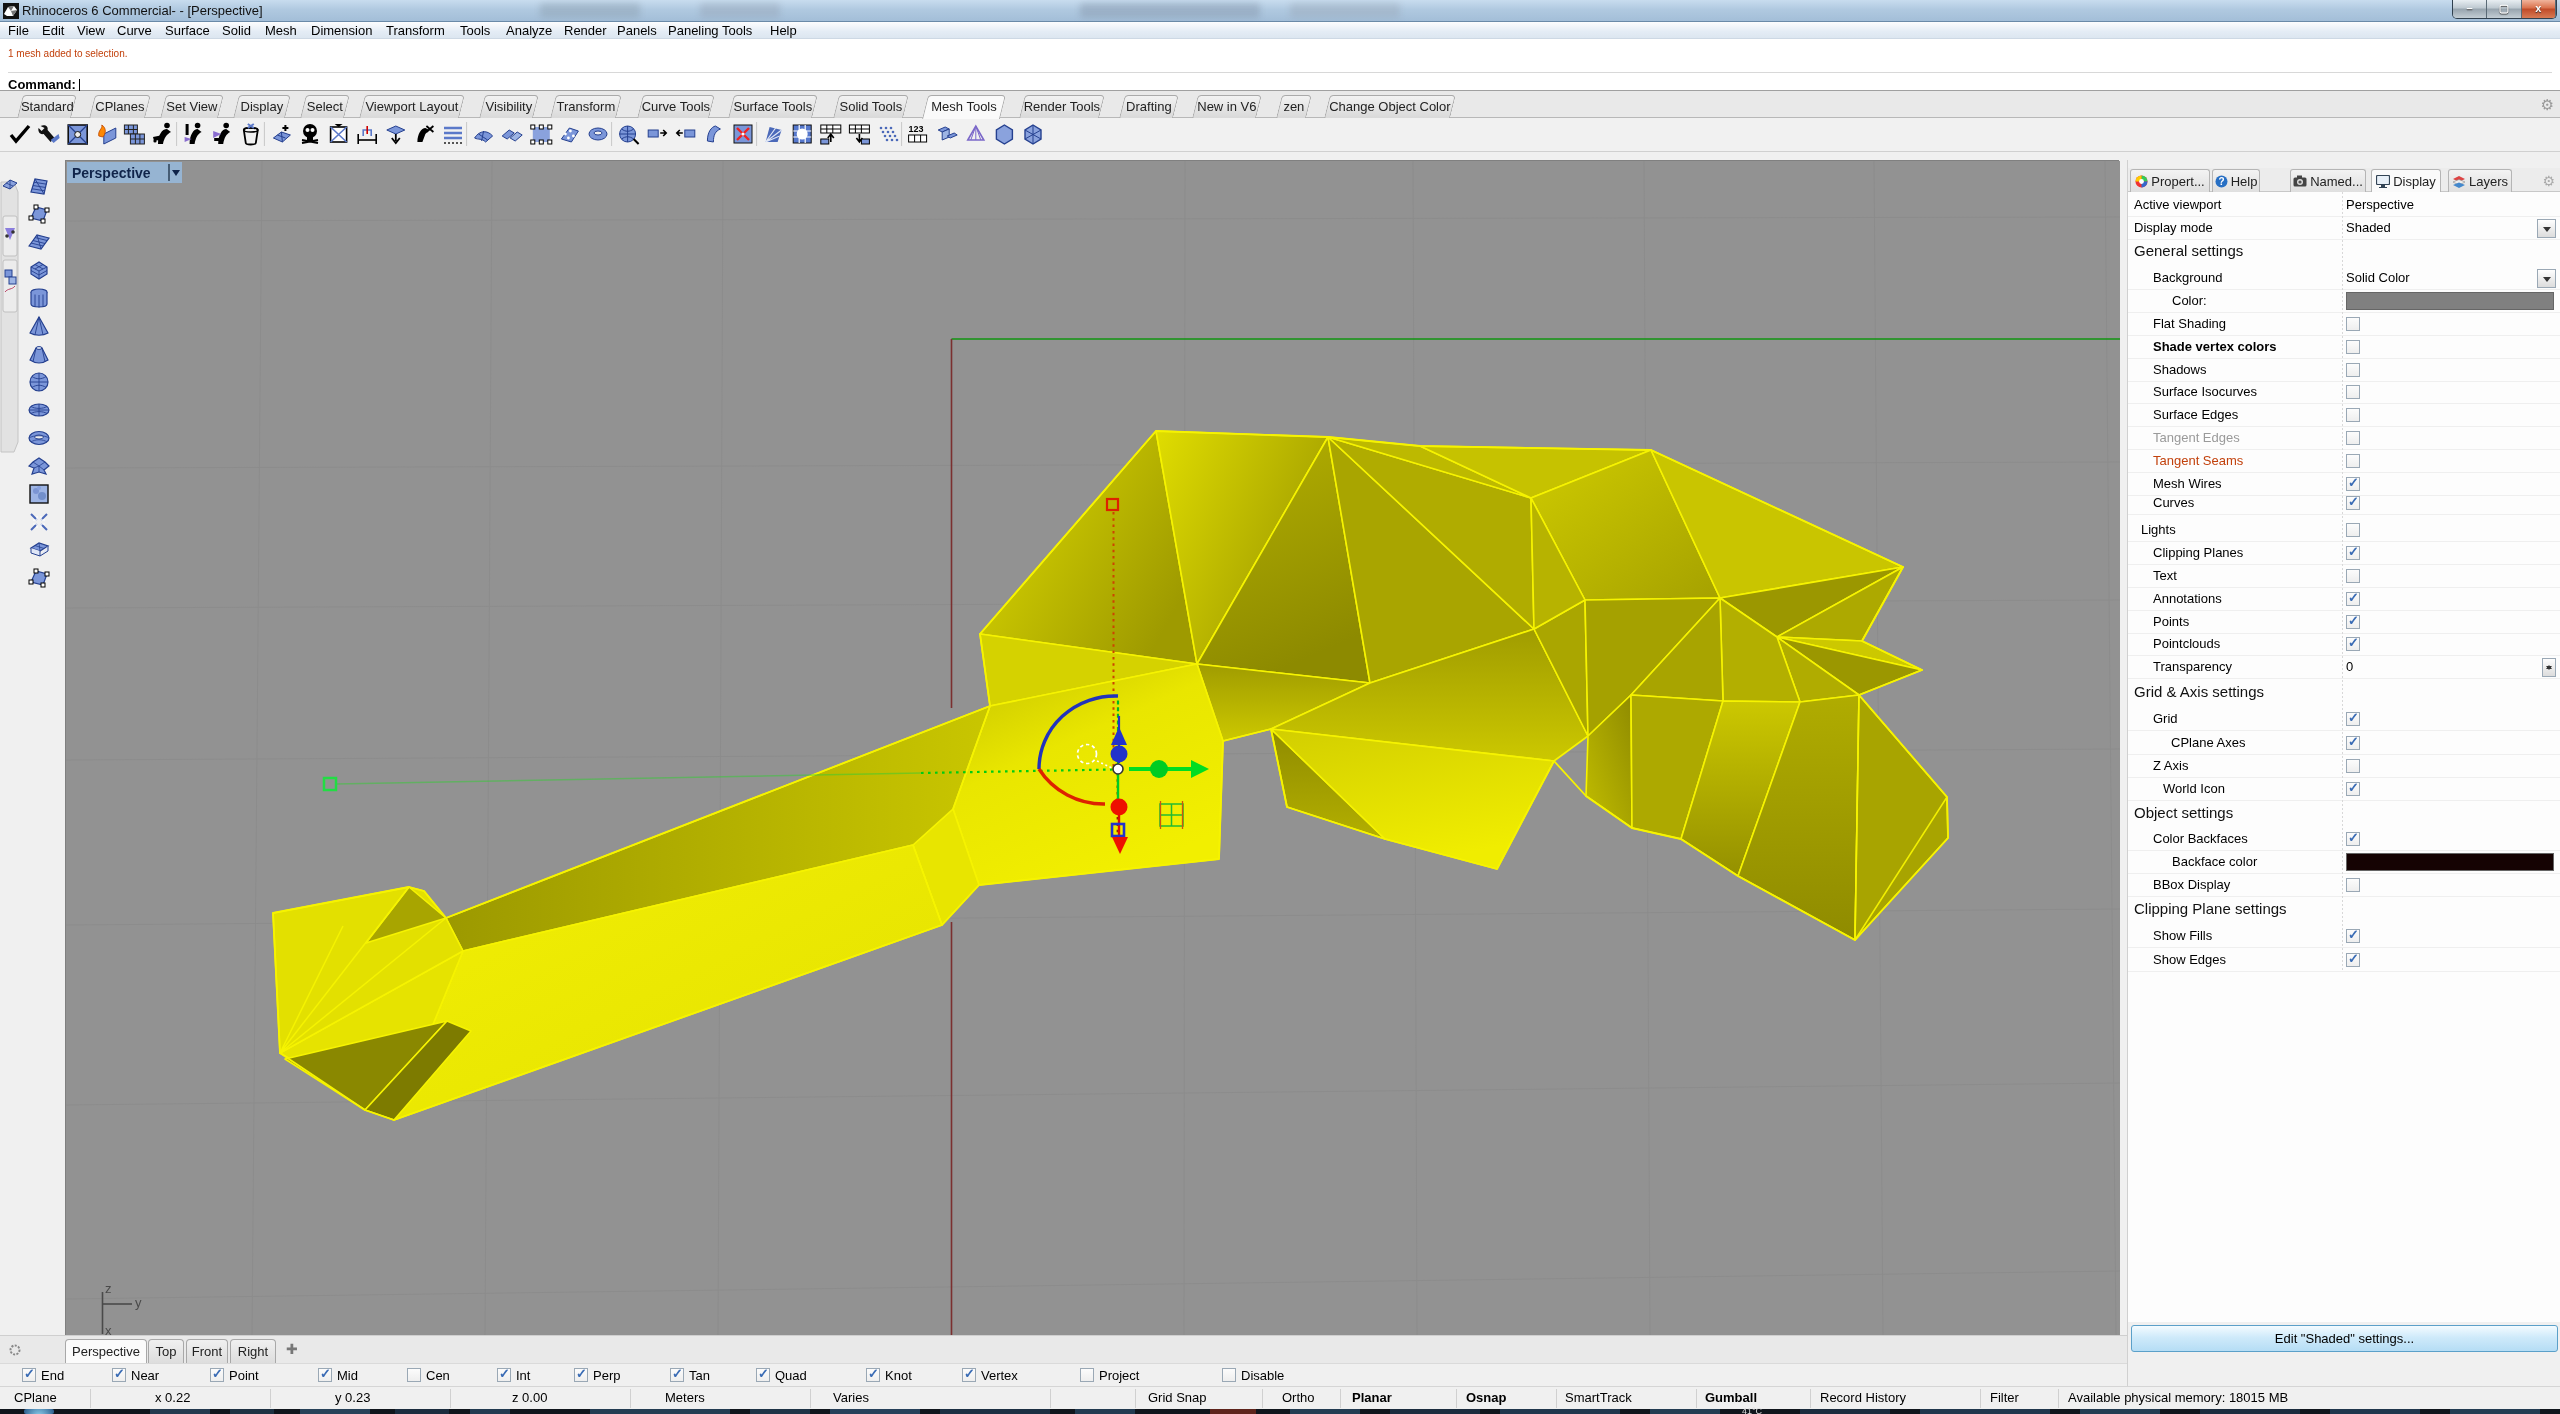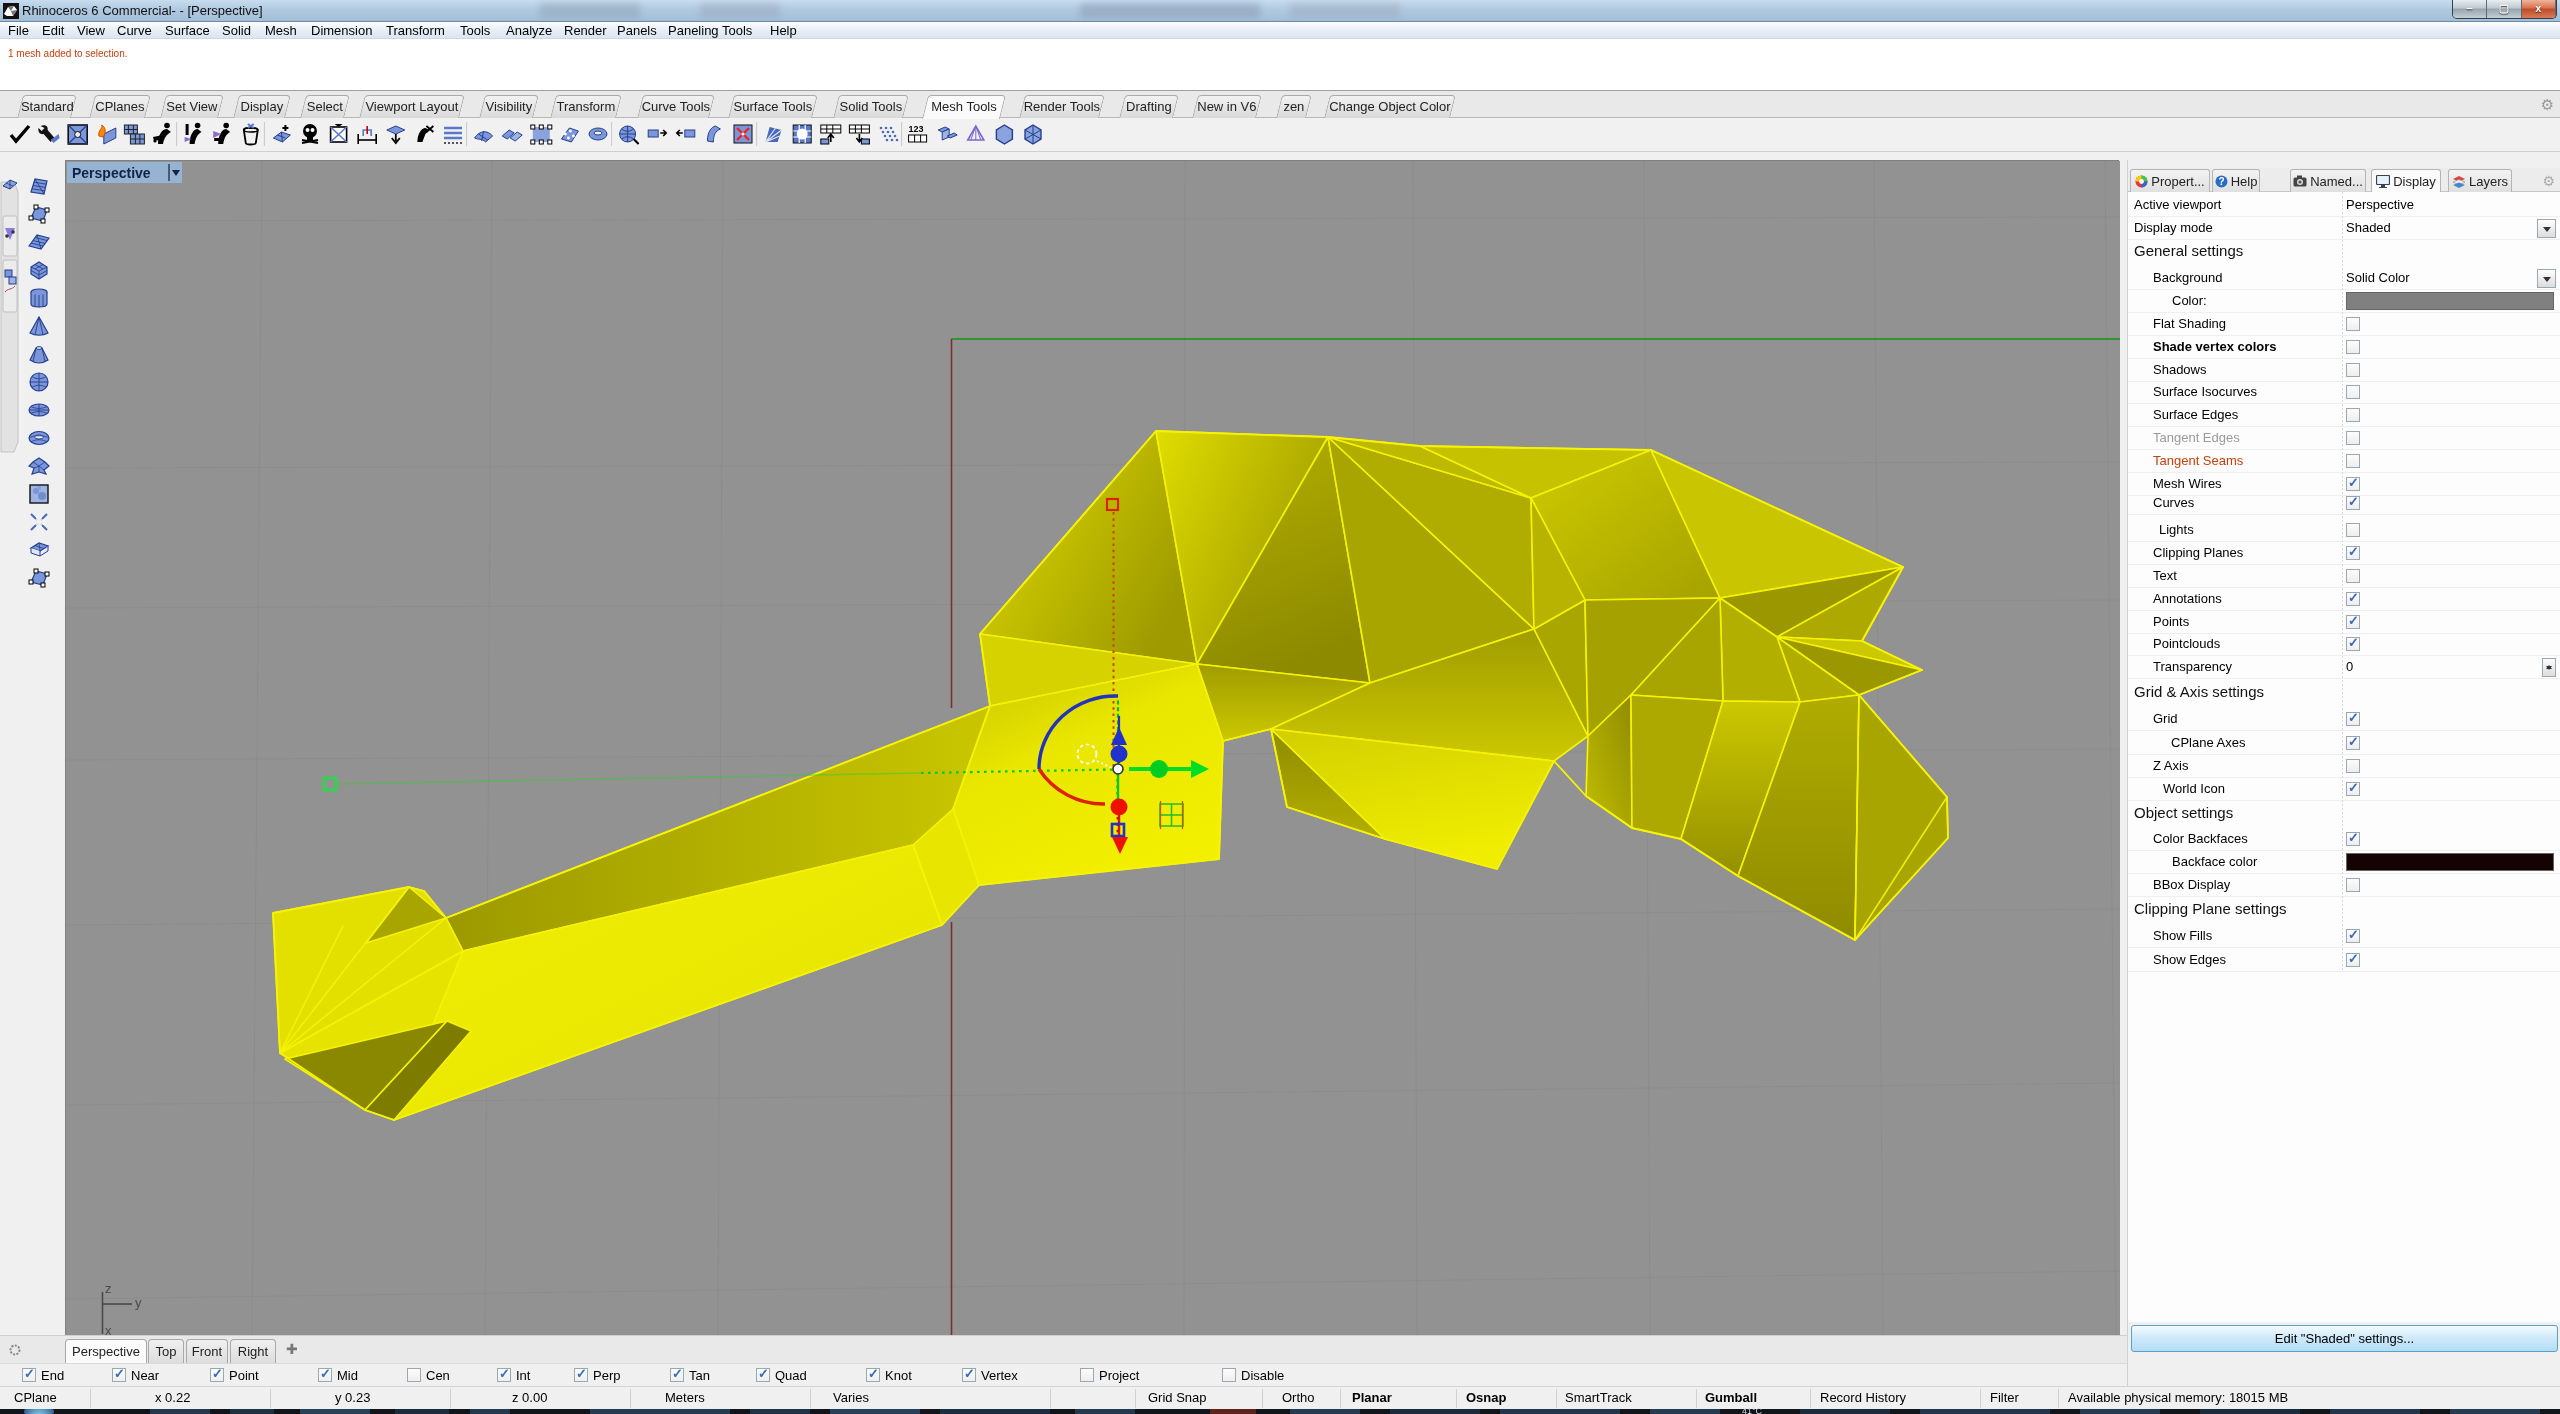--- a/index.html
+++ b/index.html
@@ -90,20 +90,21 @@
   <span style="left:460px">Tools</span>
     <span style="left:506px">Analyze</span>
     <span style="left:564px">Render</span>
   <span style="left:617px">Panels</span>
     <span style="left:668px">Paneling Tools</span>
     <span style="left:770px">Help</span>
 </div>
 
 <div class="abs" id="cmdarea">
   <div id="cmdhist">1 mesh added to selection.</div>
+  <div id="cmdline">Command:<span id="cmdcursor"></span></div>
 </div>
 
 <div class="abs" id="ttabs">
   <div class="ttab" style="left:20px;width:54px">
       <span>Standard</span>
     </div>
   <div class="ttab" style="left:92px;width:56px">
       <span>CPlanes</span>
     </div>
   <div class="ttab" style="left:163px;width:58px">
@@ -741,21 +742,21 @@
       </div>
       <div class="prow" style="top:281px">
         <span class="lbl" style="left:25px;">Mesh Wires</span>
         <span class="cb on"></span>
       </div>
       <div class="prow" style="top:300px">
         <span class="lbl" style="left:25px;">Curves</span>
         <span class="cb on"></span>
       </div>
       <div class="prow" style="top:327px">
-        <span class="lbl" style="left:31px;">Lights</span>
+        <span class="lbl" style="left:13px;">Lights</span>
         <span class="cb"></span>
       </div>
       <div class="prow" style="top:350px">
         <span class="lbl" style="left:25px;">Clipping Planes</span>
         <span class="cb on"></span>
       </div>
       <div class="prow" style="top:373px">
         <span class="lbl" style="left:25px;">Text</span>
         <span class="cb"></span>
       </div>

